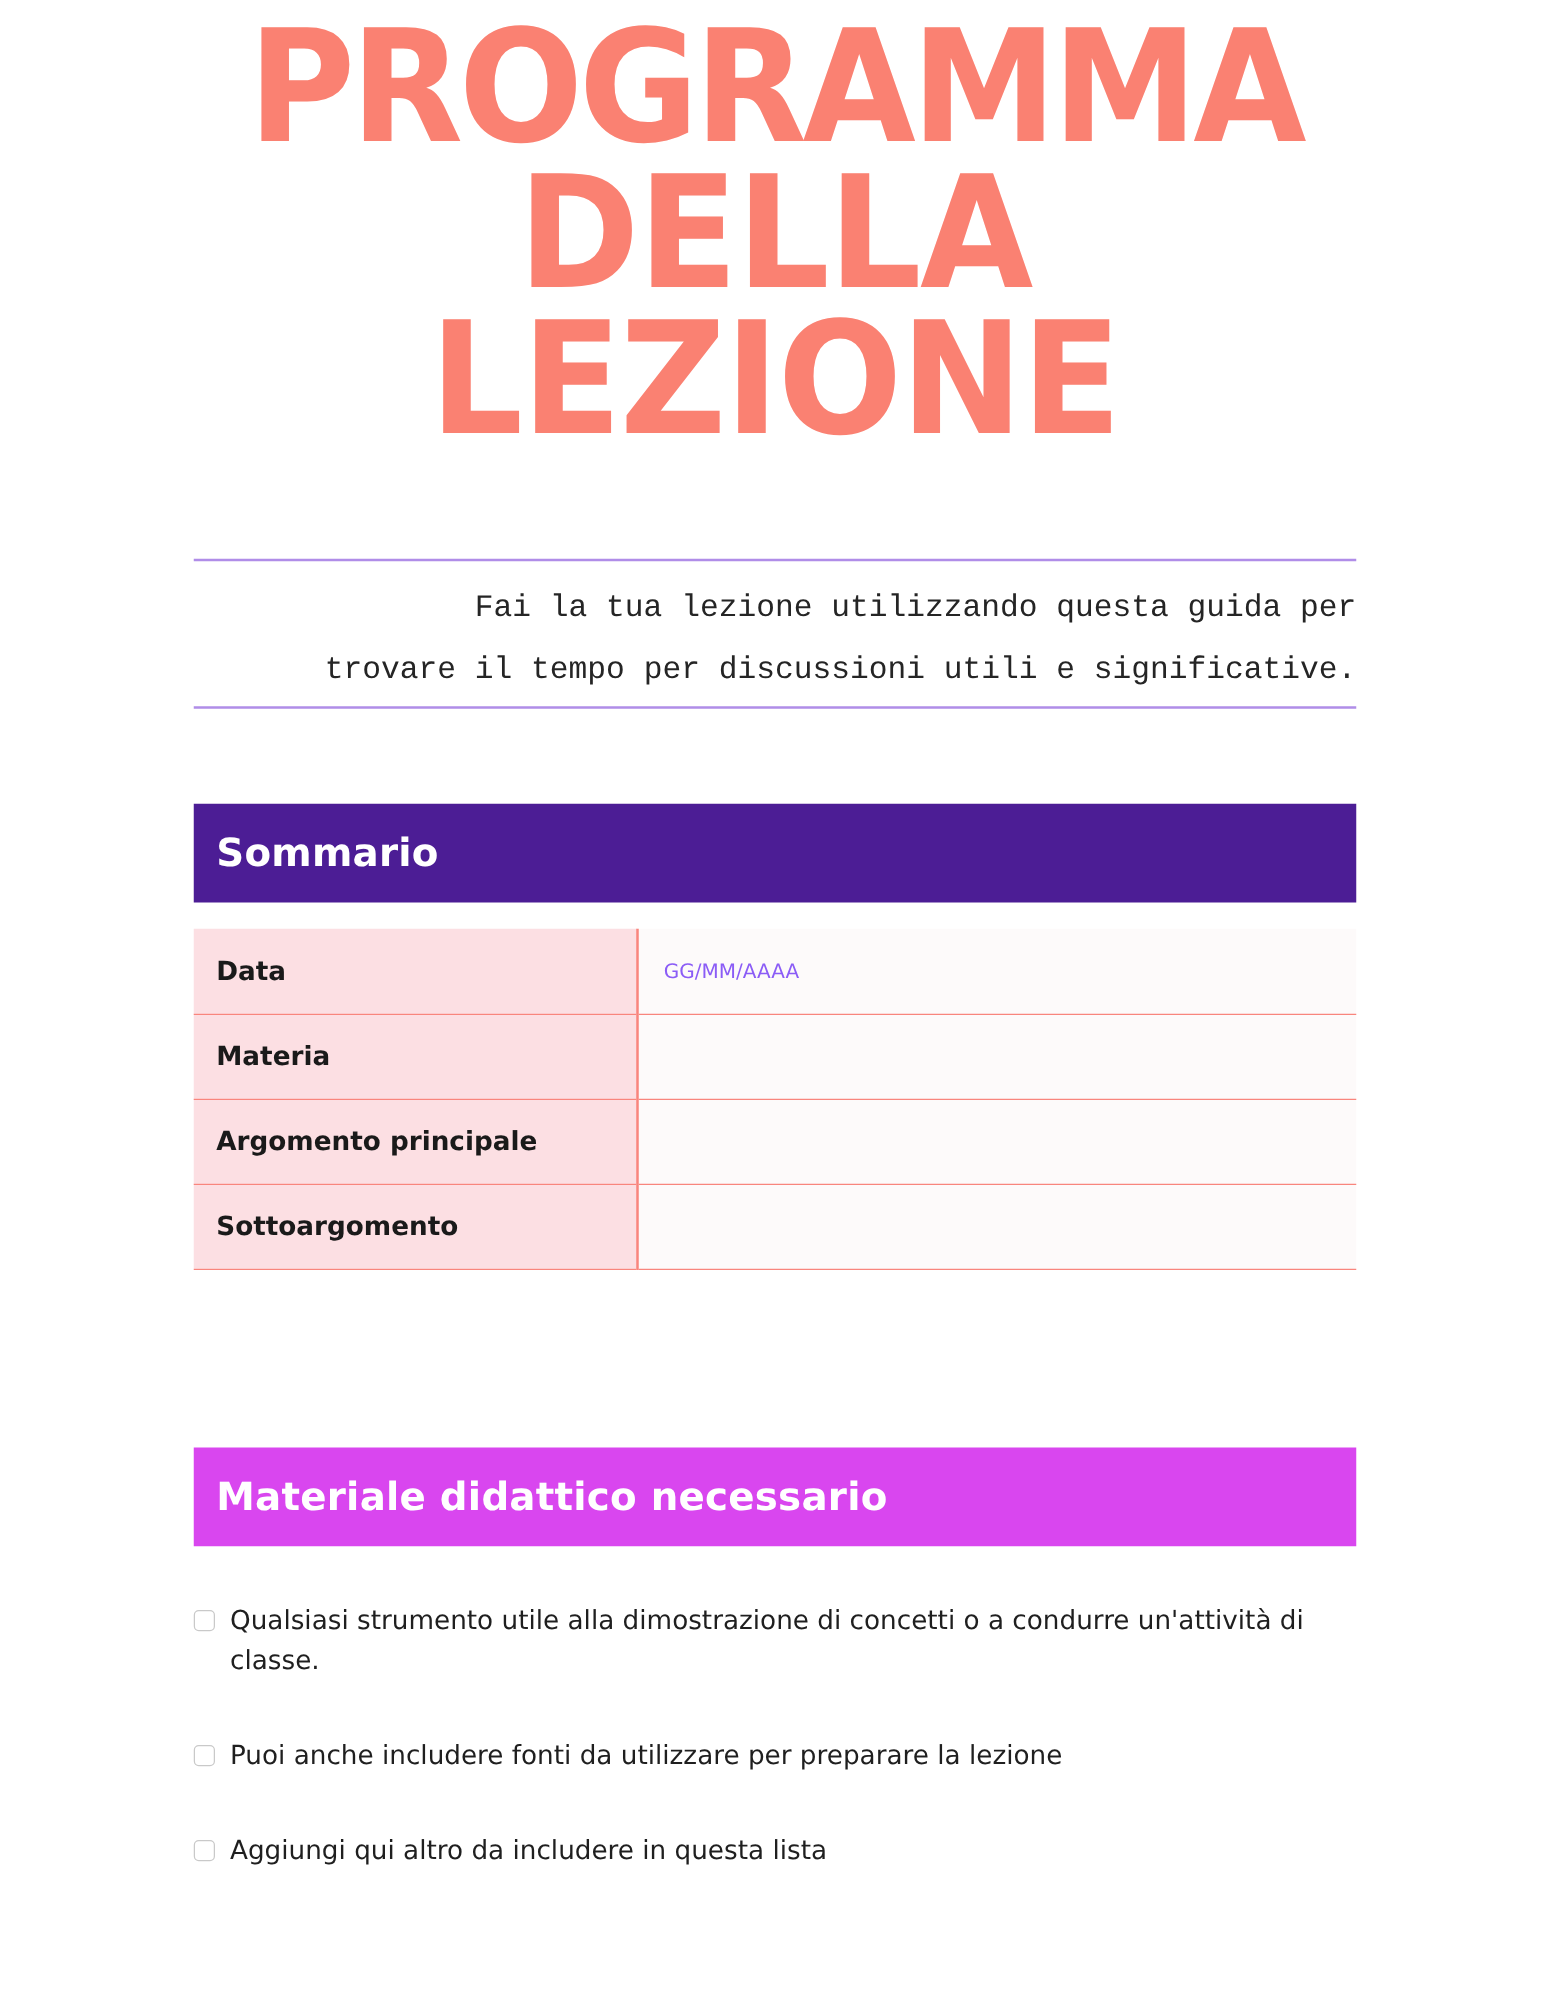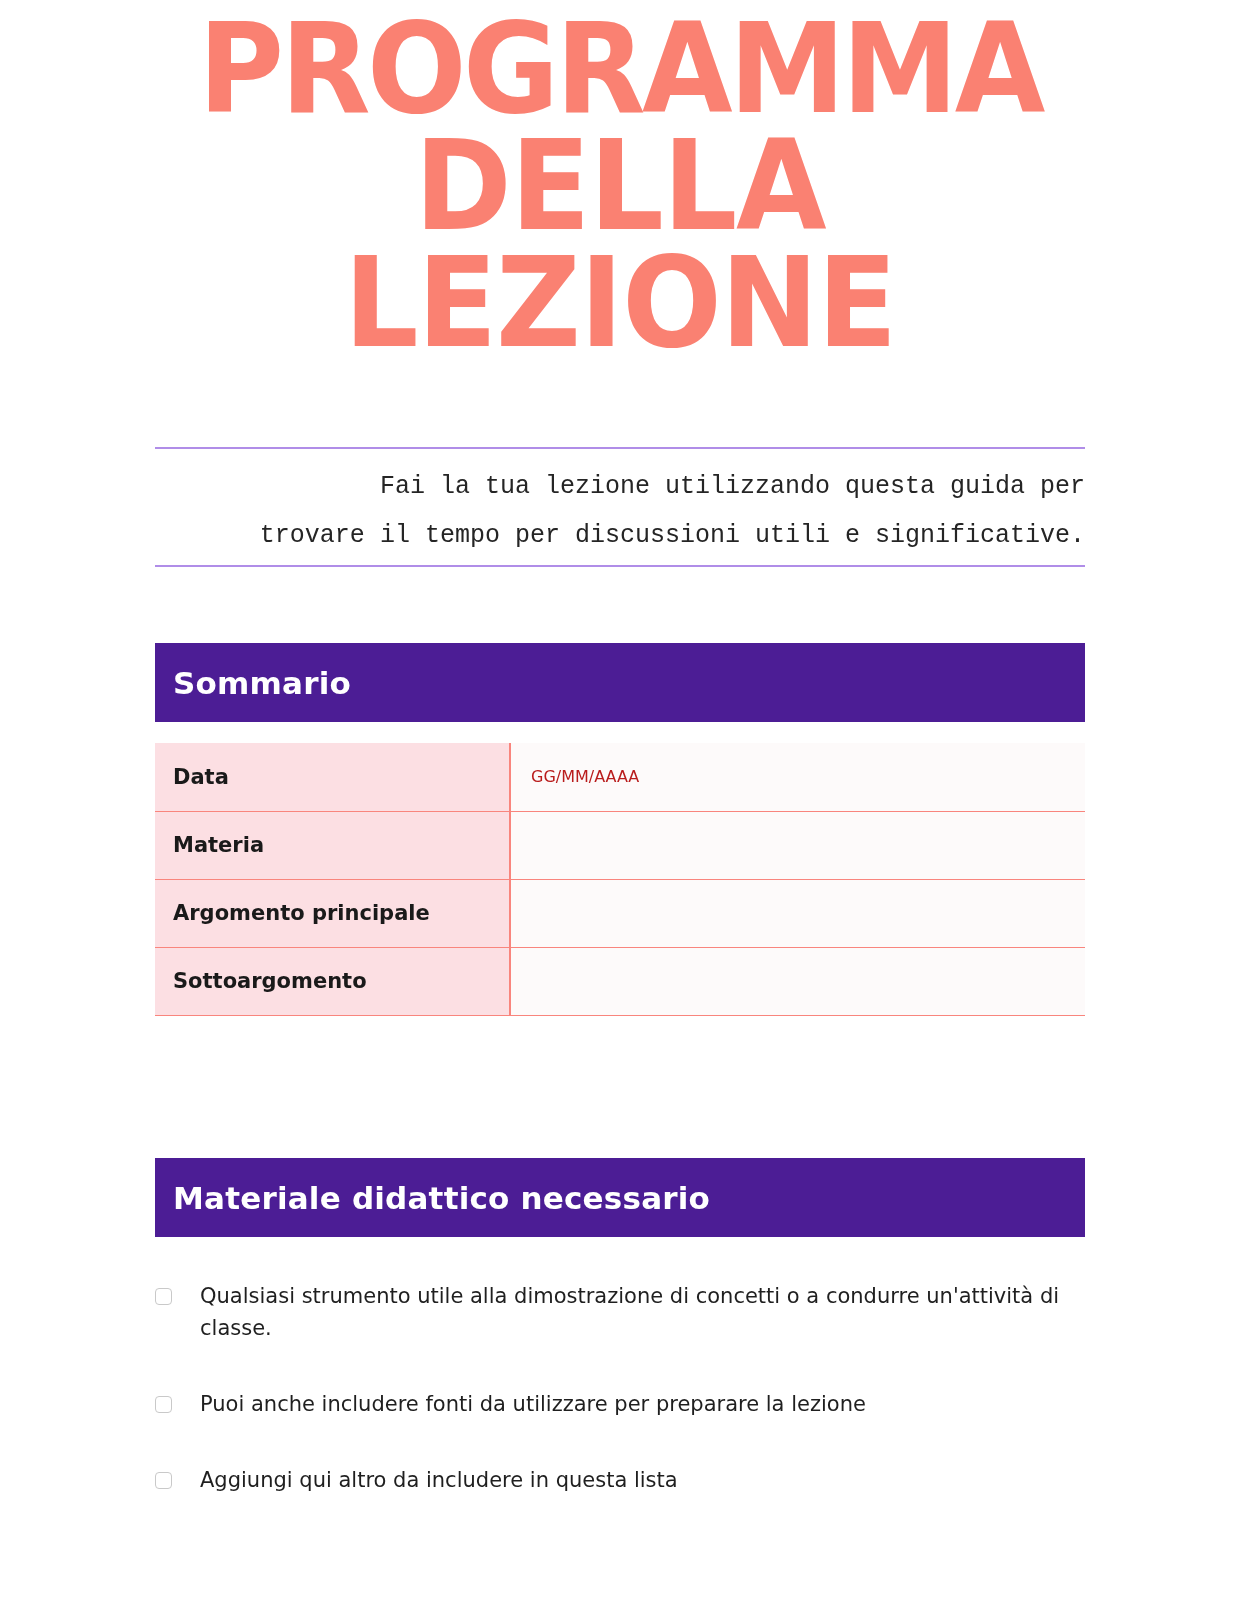--- a/index.html
+++ b/index.html
@@ -94,21 +94,21 @@
     display: flex;
     align-items: center;
     padding-left: 18px;
     color: #ffffff;
     font-family: "DejaVu Sans", sans-serif;
     font-weight: 700;
     font-size: 31px;
     letter-spacing: 0.2px;
   }
   .banner-purple { background: #4c1d95; }
-  .banner-coral  { background: #4c1d95; }
+  .banner-coral  { background: #d946ef; }
 
   .section-summary { position: absolute; left: 0; top: 643px; width: 930px; }
   .section-materials { position: absolute; left: 0; top: 1158px; width: 930px; }
 
   
   .table {
     width: 930px;
     margin-top: 21px;
     border-collapse: collapse;
     table-layout: fixed;
@@ -126,37 +126,37 @@
     border-right: 2px solid #f9857d;
     font-family: "DejaVu Sans", sans-serif;
     font-weight: 700;
     font-size: 21px;
     color: #1a1a1a;
   }
   .table .cell-value {
     background: #fdfafa;
     font-family: "DejaVu Sans", sans-serif;
     font-size: 16px;
-    color: #b91c1c;
+    color: #8b5cf6;
     padding-left: 20px;
   }
   .table tr:first-child .cell-label,
   .table tr:first-child .cell-value { border-top: 0; }
 
   
   .checklist {
     width: 930px;
     margin-top: 22px;
     list-style: none;
     padding: 0;
   }
   .check-item {
     display: flex;
     align-items: flex-start;
-    gap: 28px;
+    gap: 12px;
     margin-bottom: 4px;
     margin-top: 44px;
   }
   .checkbox {
     flex: 0 0 auto;
     width: 17px;
     height: 17px;
     border: 1.5px solid #c9c9c9;
     border-radius: 4px;
     background: #ffffff;

